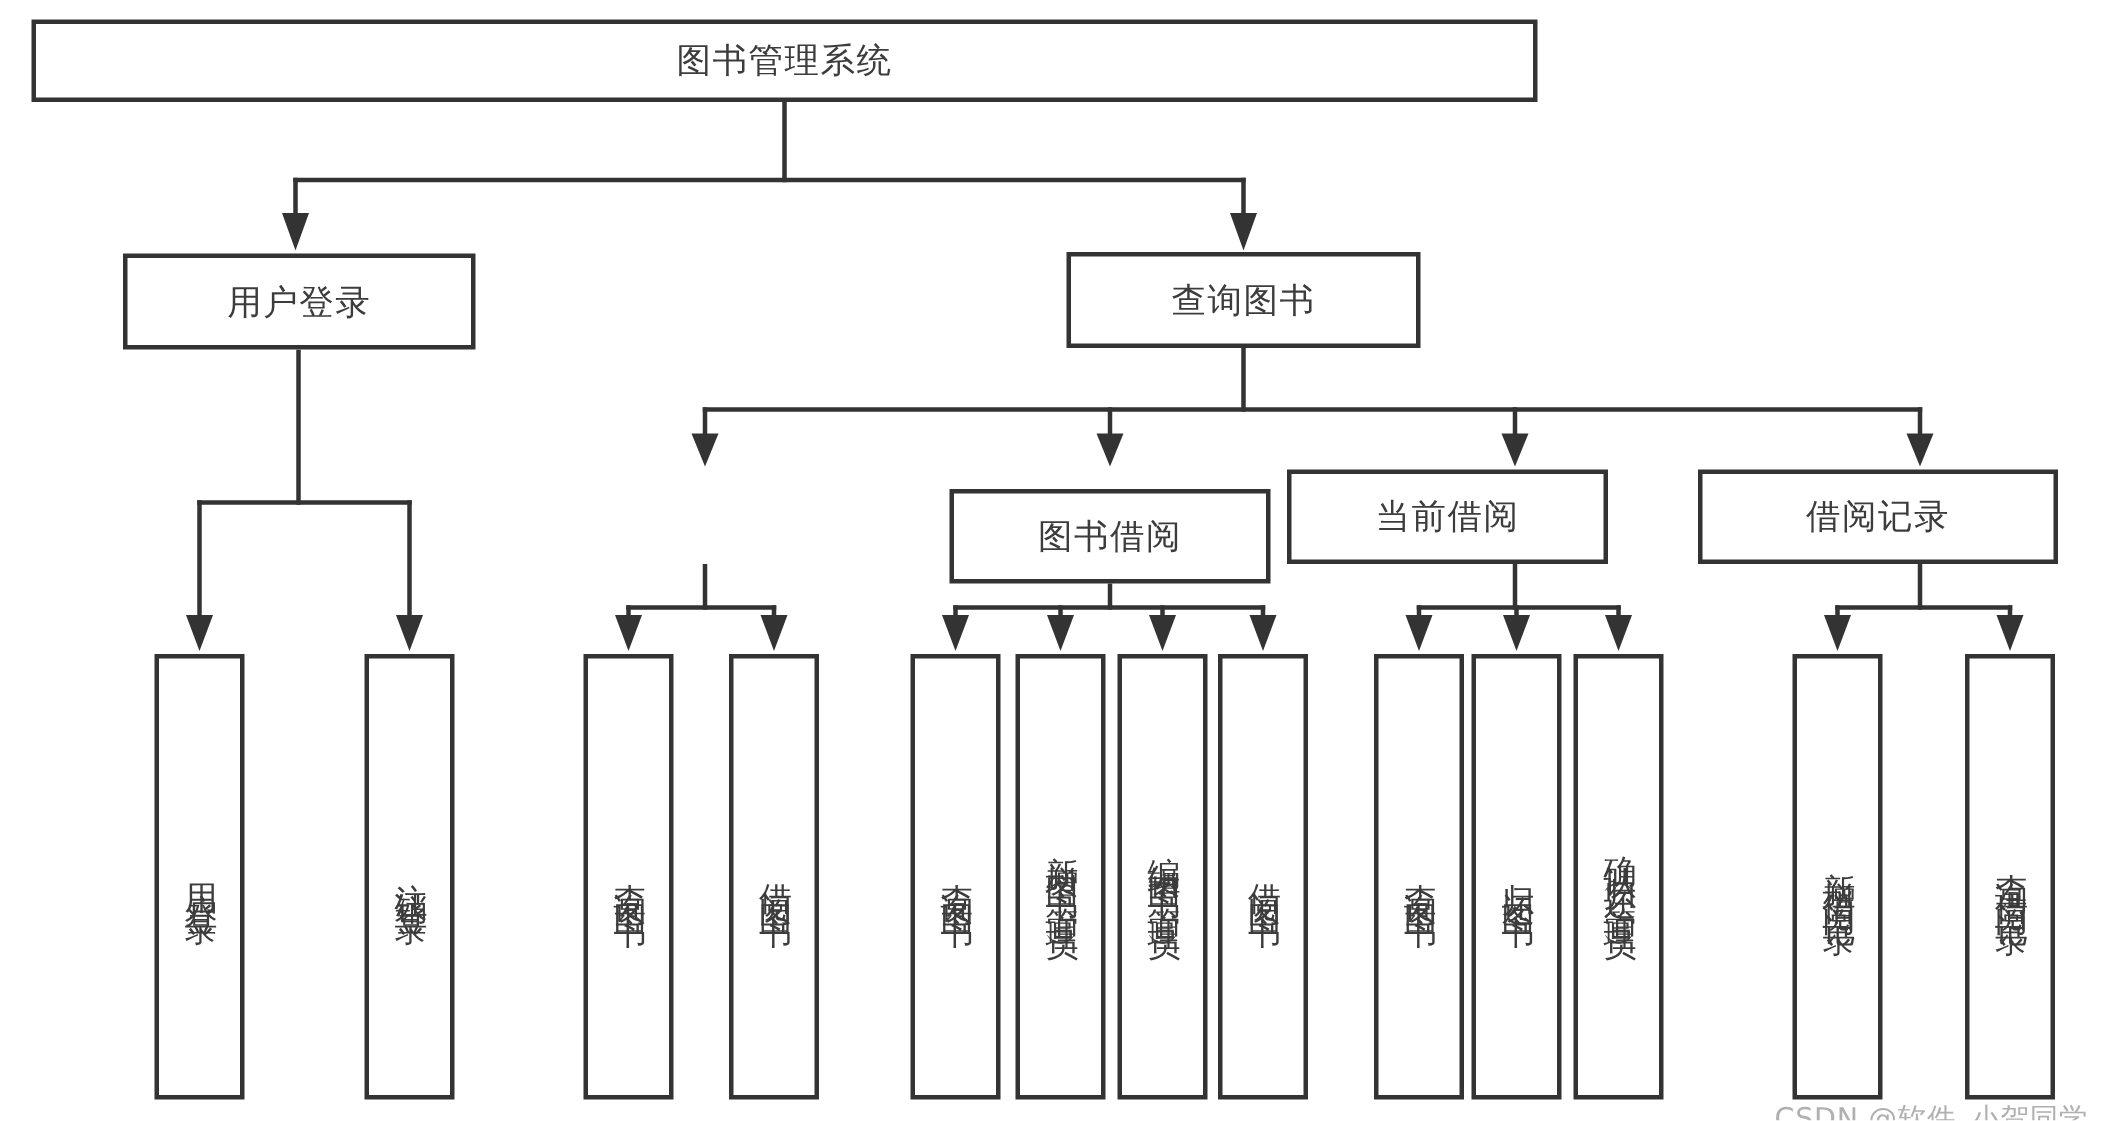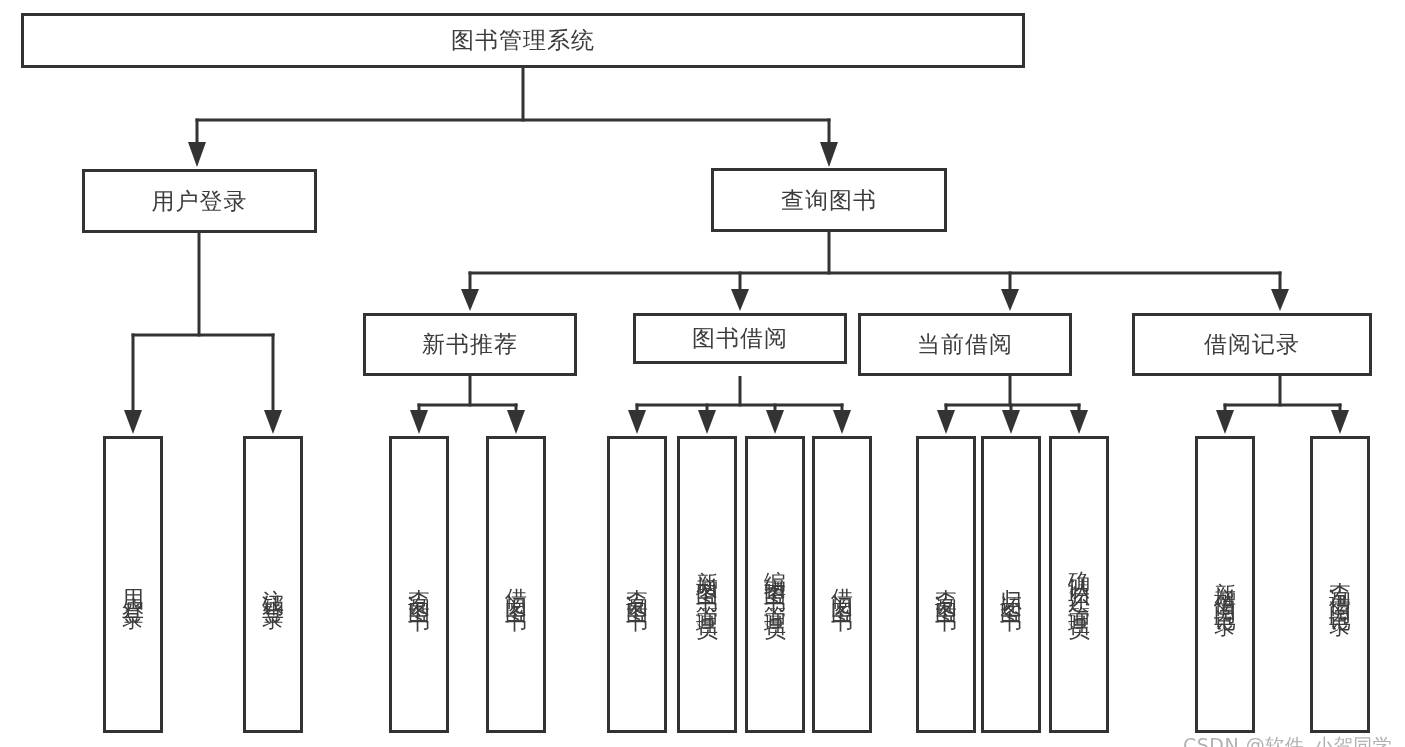--- a/index.html
+++ b/index.html
@@ -124,24 +124,21 @@
     <span>图书管理系统</span>
   </div>
 
   <div class="box h" style="left:82px;top:169px;width:235px;height:64px">
     <span>用户登录</span>
   </div>
   <div class="box h" style="left:711px;top:168px;width:236px;height:64px">
     <span>查询图书</span>
   </div>
 
-  <div class="box h" style="left:363px;top:313px;width:214px;height:63px">
-    <span>新书推荐</span>
-  </div>
-  <div class="box h" style="left:633px;top:313px;width:214px;height:51px">
+  <div class="box h" style="left:633px;top:326px;width:214px;height:63px">
     <span>图书借阅</span>
   </div>
   <div class="box h" style="left:858px;top:313px;width:214px;height:63px">
     <span>当前借阅</span>
   </div>
   <div class="box h" style="left:1132px;top:313px;width:240px;height:63px">
     <span>借阅记录</span>
   </div>
 
   <div class="box v" style="left:103px;top:436px;width:60px;height:297px">

